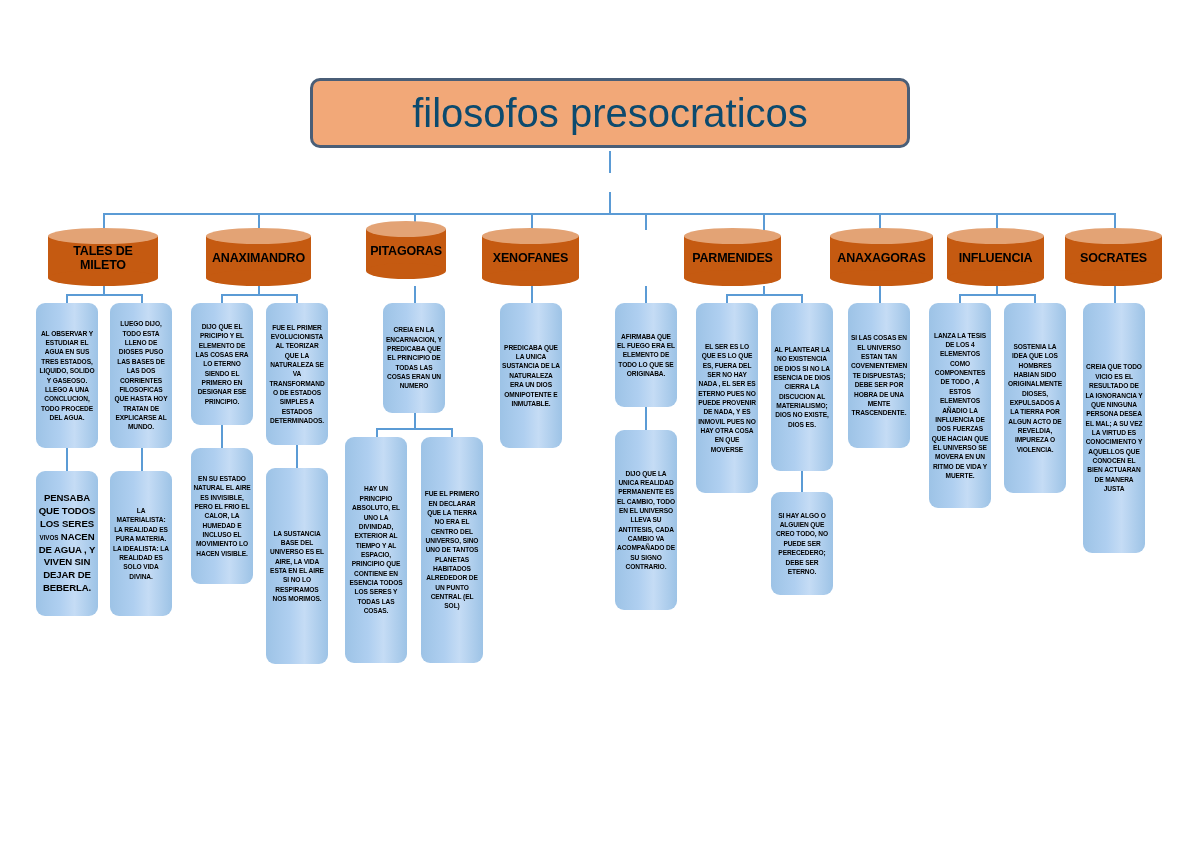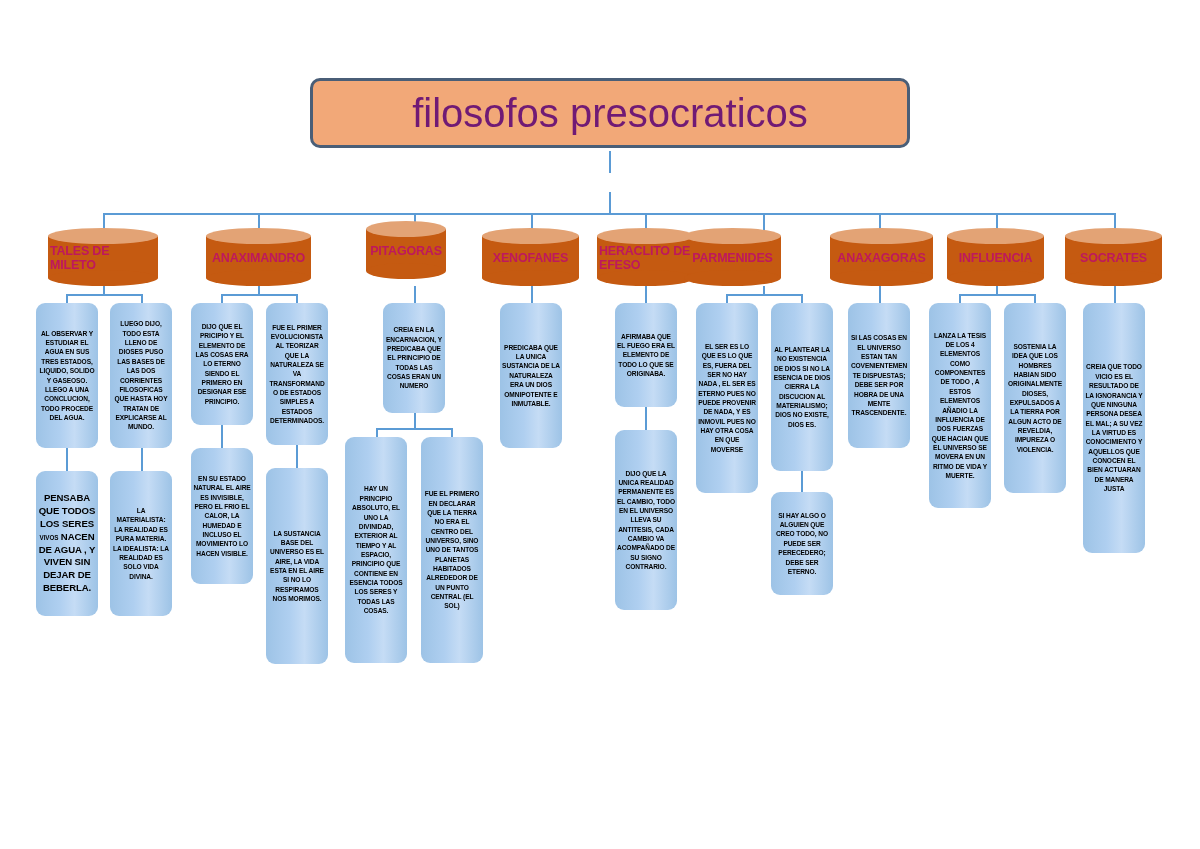--- a/index.html
+++ b/index.html
@@ -36,21 +36,21 @@
     background: #F2A878;
     border: 3px solid #4A5E77;
     border-radius: 10px;
     display: flex;
     align-items: center;
     justify-content: center;
     box-sizing: border-box;
   }
   #title-box .t {
     font-size: 40px;
-    color: #701a75;
+    color: #0c4a6e;
     letter-spacing: 0px;
     line-height: 1;
     font-weight: 400;
   }
 
   #son-label {
     position: absolute;
     left: 0;
     top: 174px;
     width: 1200px;
@@ -96,24 +96,24 @@
   .cyl .lbl {
     position: absolute;
     left: 0;
     top: 10px;
     width: 100%;
     height: 40px;
     z-index: 4;
     display: flex;
     align-items: center;
     justify-content: center;
-    text-align: left;
+    text-align: center;
     font-size: 12.5px;
     font-weight: bold;
-    color: #be185d;
+    color: #000000;
     line-height: 1.12;
     letter-spacing: -0.2px;
     padding: 0 2px;
     box-sizing: border-box;
   }
 
   
   .nbox {
     position: absolute;
     border-radius: 9px;
@@ -186,26 +186,20 @@
     <div class="lbl">PITAGORAS</div>
   </div>
 
   <div class="cyl" style="left:482px; top:228px; width:97px; height:58px;">
     <div class="body"></div>
     <div class="bot"></div>
     <div class="top"></div>
     <div class="lbl">XENOFANES</div>
   </div>
 
-  <div class="cyl" style="left:597px; top:228px; width:97px; height:58px;">
-    <div class="body"></div>
-    <div class="bot"></div>
-    <div class="top"></div>
-    <div class="lbl">HERACLITO DE EFESO</div>
-  </div>
 
   <div class="cyl" style="left:684px; top:228px; width:97px; height:40px;">
     <div class="body"></div>
     <div class="bot"></div>
     <div class="top"></div>
     <div class="lbl">PARMENIDES</div>
   </div>
 
   <div class="cyl" style="left:830px; top:228px; width:97px; height:58px;padding-left:6px;">
     <div class="body"></div>

